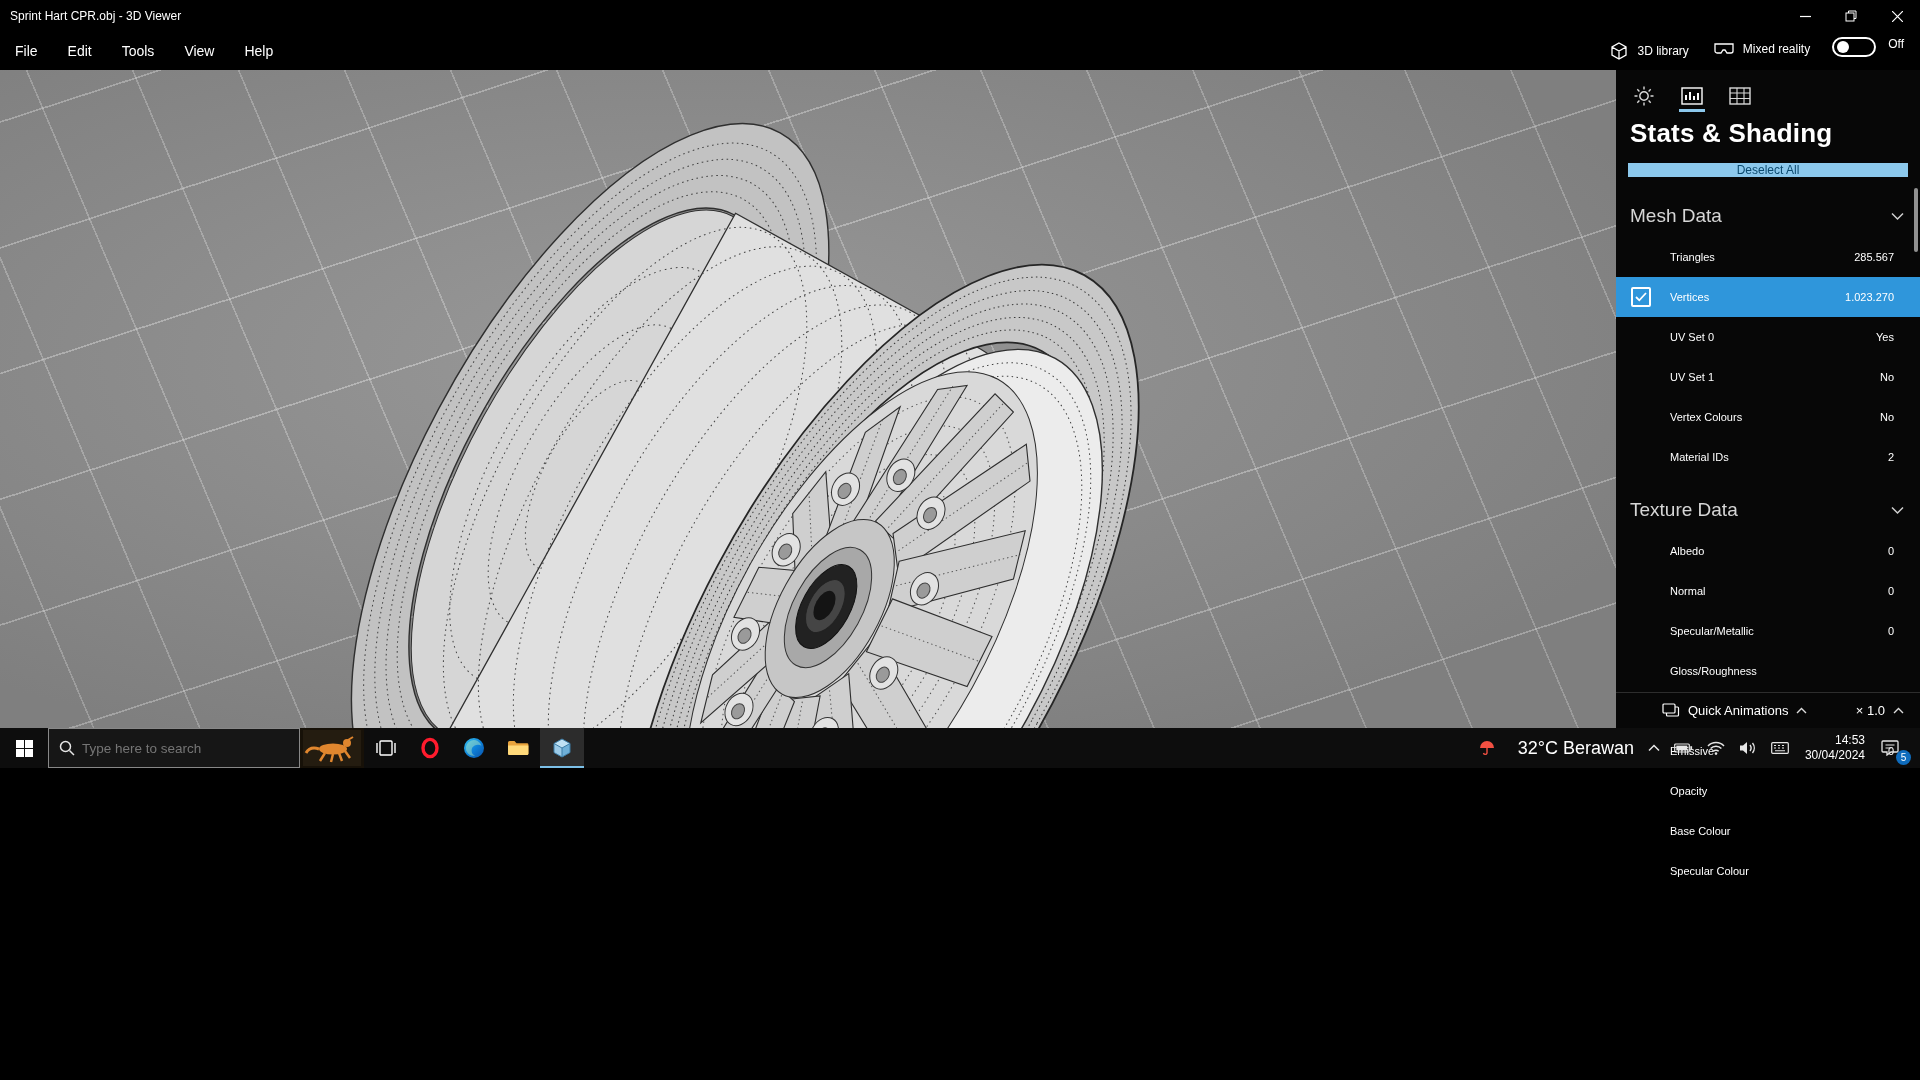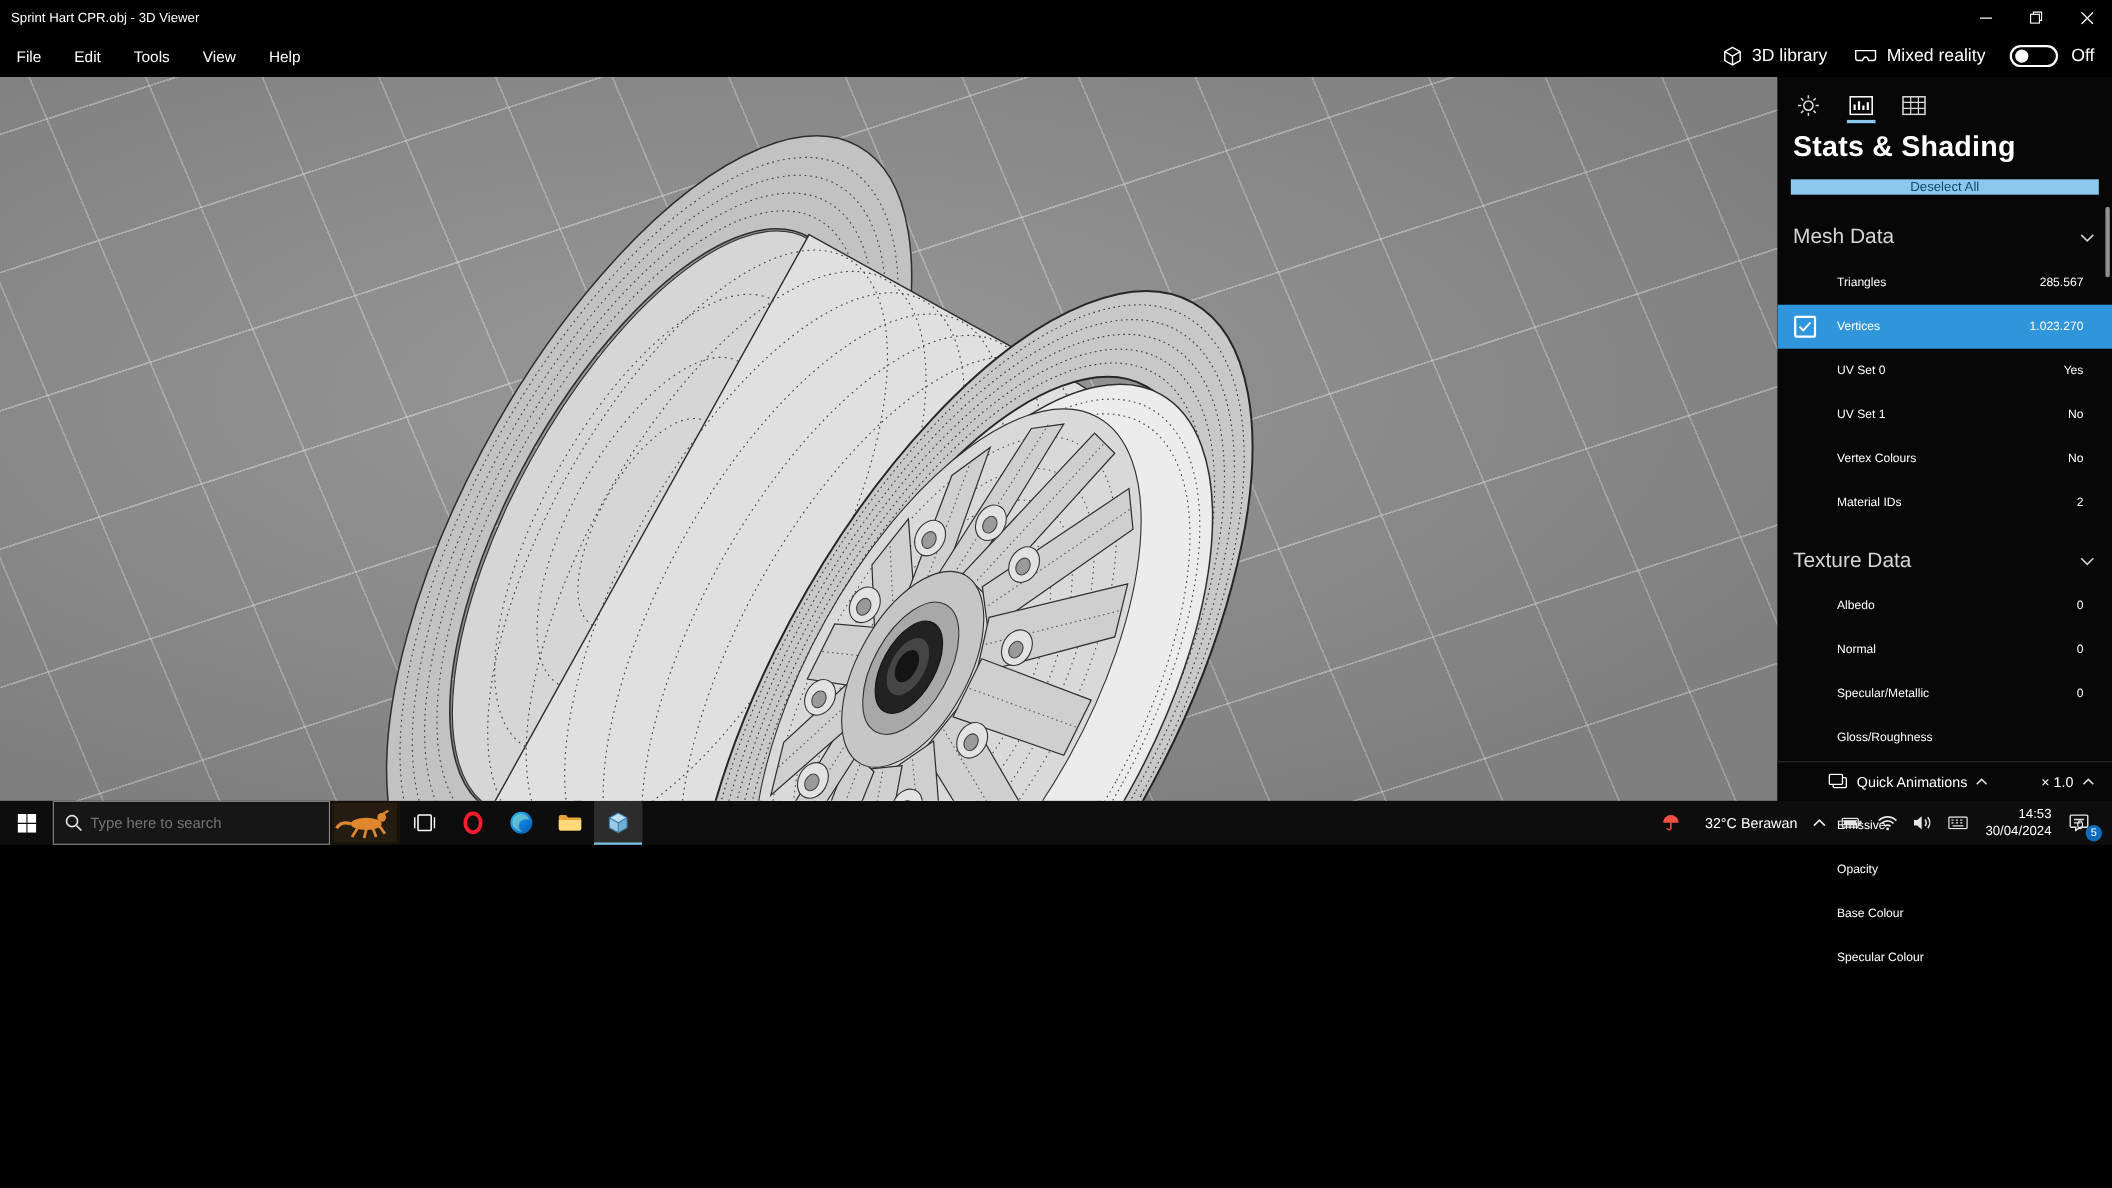--- a/index.html
+++ b/index.html
@@ -10,21 +10,21 @@
   
   .titlebar{flex:0 0 32px;background:#000;display:flex;align-items:center}
   .titlebar .title{flex:1;padding-left:10px;font-size:12px;color:#fff}
   .wincontrols{display:flex;height:32px}
   .wc{width:46px;height:32px;display:flex;align-items:center;justify-content:center}
 
   
   .menubar{flex:0 0 38px;background:#000;display:flex;align-items:center;justify-content:space-between;padding-right:16px}
   .menus{display:flex;height:100%}
   .menu-item{padding:0 15px;display:flex;align-items:center;font-size:14px}
-  .menubar-right{display:flex;align-items:center;gap:12px;font-size:16px}
+  .menubar-right{display:flex;align-items:flex-start;gap:12px;font-size:12px}
   .mb-item{display:flex;align-items:center;gap:8px;padding:4px 6px}
   .toggle{width:44px;height:20px;border:2px solid #fff;border-radius:11px;position:relative;margin-left:4px;background:#000}
   .toggle .knob{position:absolute;left:3px;top:2px;width:12px;height:12px;border-radius:50%;background:#fff}
 
   
   .content{flex:1;display:flex;min-height:0;position:relative}
   .viewport{flex:1;position:relative;overflow:hidden;background:
     radial-gradient(ellipse at 42% 44%, rgba(255,255,255,.10), rgba(0,0,0,.10) 82%),
     repeating-linear-gradient(342deg, transparent 0 118px, rgba(236,236,236,.42) 118px 119.6px),
     repeating-linear-gradient(247deg, transparent 0 96px, rgba(236,236,236,.34) 96px 97.6px),
@@ -54,21 +54,21 @@
   .taskbar{flex:0 0 40px;background:#0d0d0d;display:flex;align-items:stretch}
   .start{width:48px;display:flex;align-items:center;justify-content:center}
   .searchbox{width:252px;display:flex;align-items:center;gap:7px;background:#161616;border:1px solid #888;padding:0 10px}
   .searchbox input{flex:1;background:transparent;border:none;outline:none;color:#cfcfcf;font-size:13.5px;font-family:inherit}
   .tb-icon{width:44px;display:flex;align-items:center;justify-content:center}
   .cheetah-tile{width:64px;display:flex;align-items:center;justify-content:center;background:#171108}
   .active-app{background:rgba(255,255,255,.13);box-shadow:inset 0 -2px 0 #7cc0e8}
   .tb-spacer{flex:1}
   .tray{display:flex;align-items:center}
   .tray-item{height:40px;display:flex;align-items:center;justify-content:center;padding:0 7px;position:relative}
-  .weather{gap:23px;font-size:13px;white-space:nowrap}
+  .weather{gap:23px;font-size:18px;white-space:nowrap}
   .clock{flex-direction:column;line-height:15px;font-size:12px;align-items:flex-end;padding:0 9px}
   .badge{position:absolute;right:0;bottom:3px;min-width:15px;height:15px;border-radius:8px;background:#0f6cbd;
     color:#fff;font-size:10px;display:flex;align-items:center;justify-content:center;padding:0 3px}
   .showdesk{width:9px;border-left:1px solid #3a3a3a}
 </style>
 </head>
 <body>
 
 <div class="app">
 

